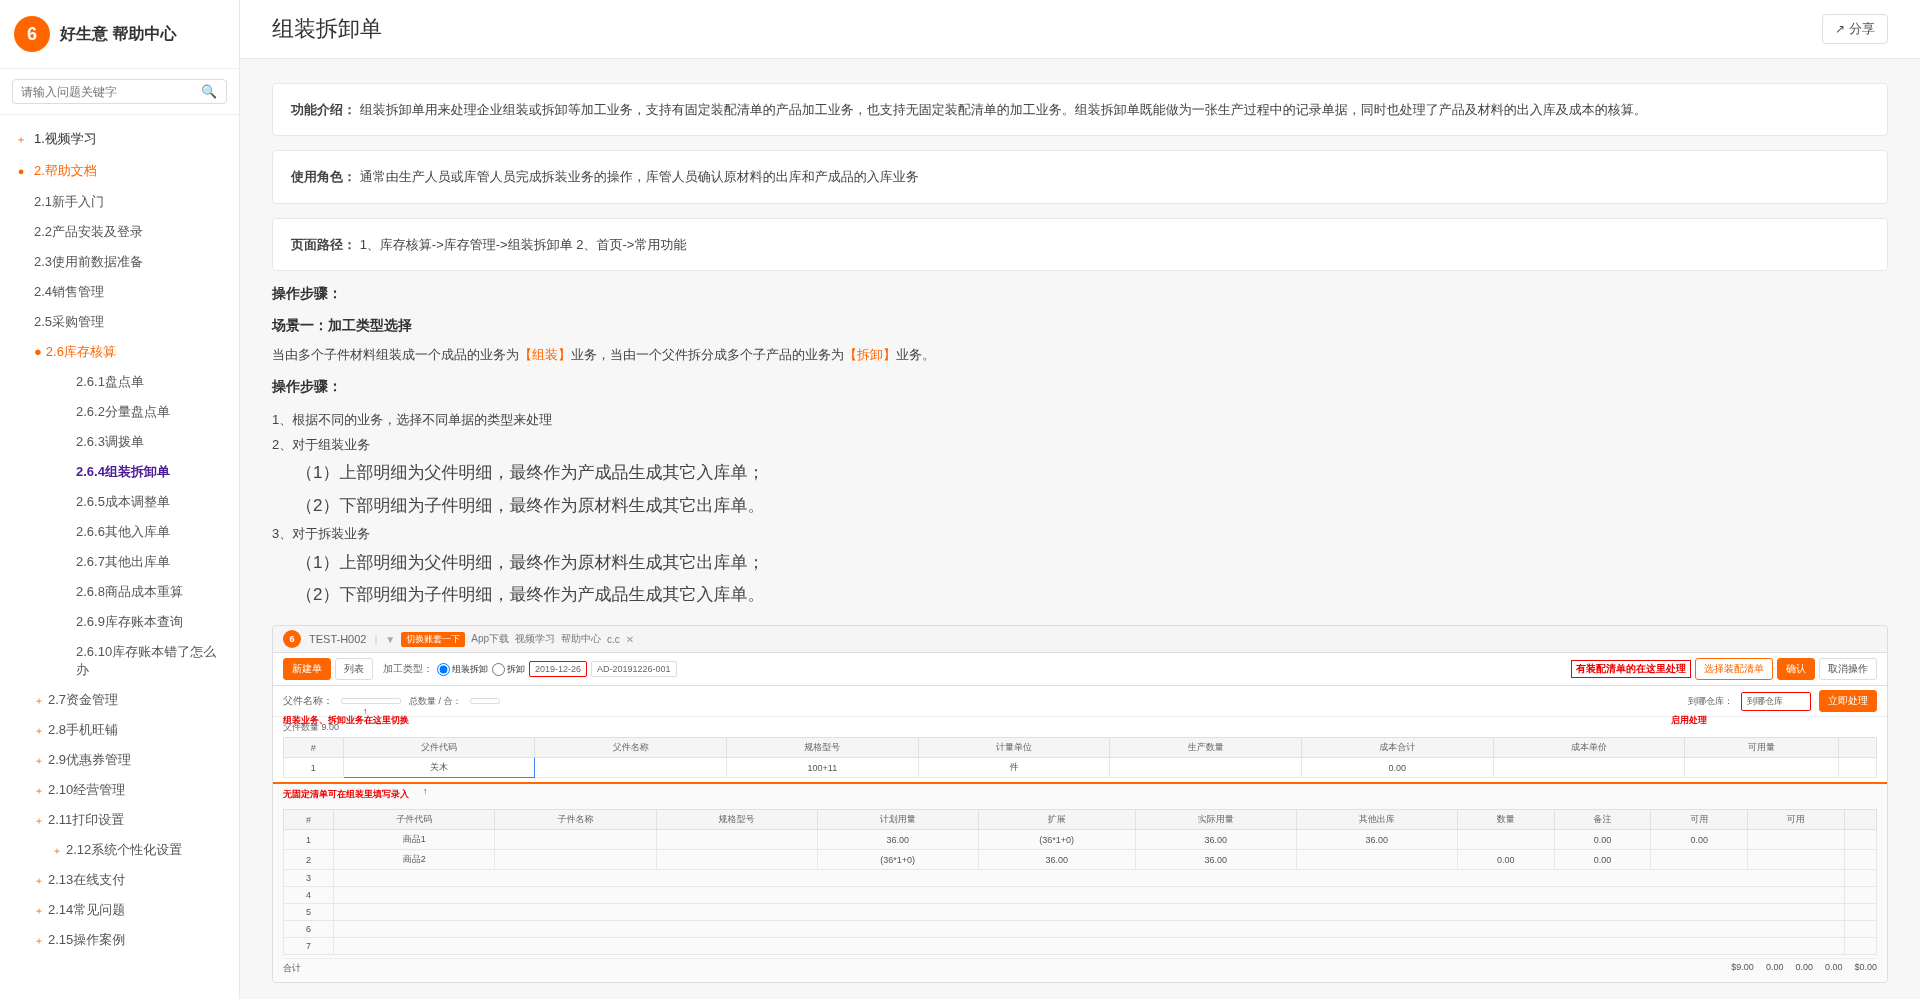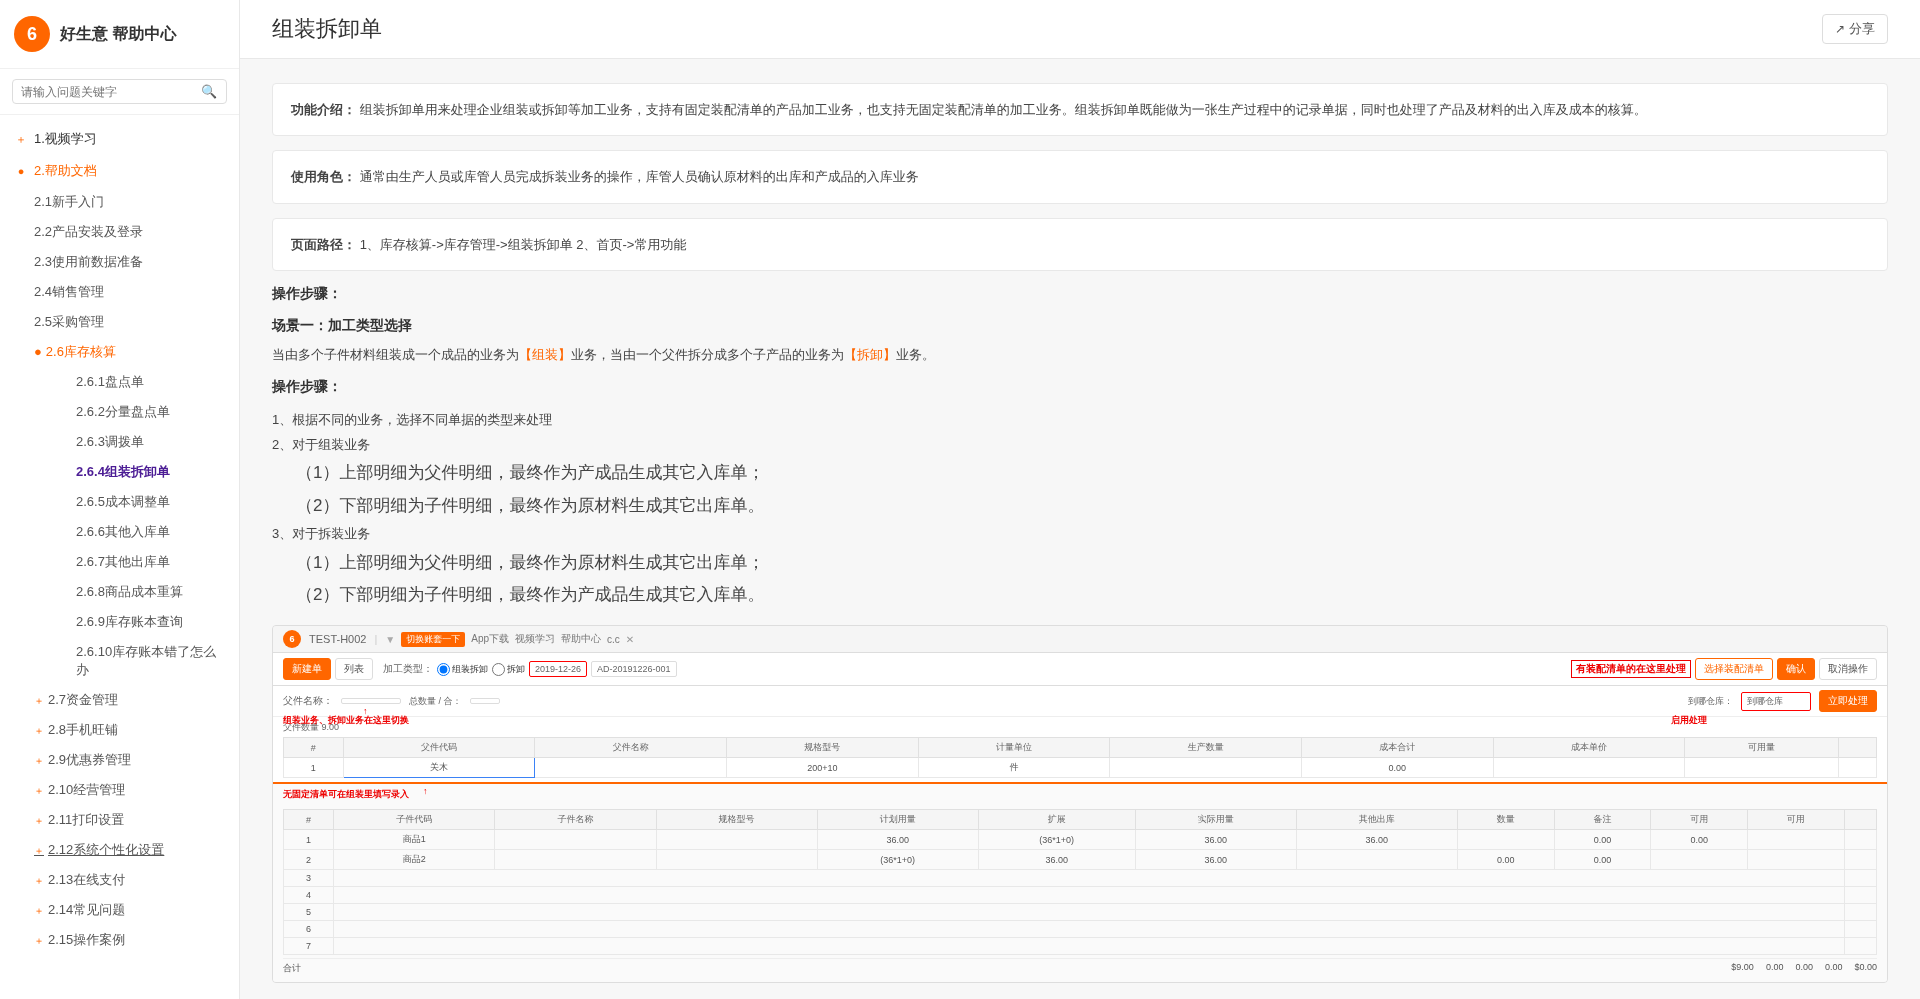--- a/index.html
+++ b/index.html
@@ -281,21 +281,21 @@
     <div class="sub-nav-item indent"><span>2.6.7其他出库单</span></div>
     <div class="sub-nav-item indent"><span>2.6.8商品成本重算</span></div>
     <div class="sub-nav-item indent"><span>2.6.9库存账本查询</span></div>
     <div class="sub-nav-item indent"><span>2.6.10库存账本错了怎么办</span></div>
 
     <div class="sub-nav-item" style="padding-left:34px;"><span style="margin-right:4px; font-size:10px; color:#f60;">＋</span><span>2.7资金管理</span></div>
     <div class="sub-nav-item" style="padding-left:34px;"><span style="margin-right:4px; font-size:10px; color:#f60;">＋</span><span>2.8手机旺铺</span></div>
     <div class="sub-nav-item" style="padding-left:34px;"><span style="margin-right:4px; font-size:10px; color:#f60;">＋</span><span>2.9优惠券管理</span></div>
     <div class="sub-nav-item" style="padding-left:34px;"><span style="margin-right:4px; font-size:10px; color:#f60;">＋</span><span>2.10经营管理</span></div>
     <div class="sub-nav-item" style="padding-left:34px;"><span style="margin-right:4px; font-size:10px; color:#f60;">＋</span><span>2.11打印设置</span></div>
-    <div class="sub-nav-item" style="padding-left:34px;text-decoration:underline;"><span style="margin-right:4px; font-size:10px; color:#f60;">＋</span><span>2.12系统个性化设置</span></div>
+    <div class="sub-nav-item" style="padding-left:52px;"><span style="margin-right:4px; font-size:10px; color:#f60;">＋</span><span>2.12系统个性化设置</span></div>
     <div class="sub-nav-item" style="padding-left:34px;"><span style="margin-right:4px; font-size:10px; color:#f60;">＋</span><span>2.13在线支付</span></div>
     <div class="sub-nav-item" style="padding-left:34px;"><span style="margin-right:4px; font-size:10px; color:#f60;">＋</span><span>2.14常见问题</span></div>
     <div class="sub-nav-item" style="padding-left:34px;"><span style="margin-right:4px; font-size:10px; color:#f60;">＋</span><span>2.15操作案例</span></div>
   </div>
 </div>
 
 <div class="main">
   <div class="main-header">
     <h1 class="page-title">组装拆卸单</h1>
     <button class="share-btn">
@@ -418,21 +418,21 @@
                   <th>成本单价</th>
                   <th>可用量</th>
                   <th></th>
                 </tr>
               </thead>
               <tbody>
                 <tr>
                   <td>1</td>
                   <td style="border:1px solid #3b82f6;">关木</td>
                   <td></td>
-                  <td>200+10</td>
+                  <td>100+11</td>
                   <td>件</td>
                   <td></td>
                   <td>0.00</td>
                   <td></td>
                   <td></td>
                   <td></td>
                 </tr>
               </tbody>
             </table>
           </div>

